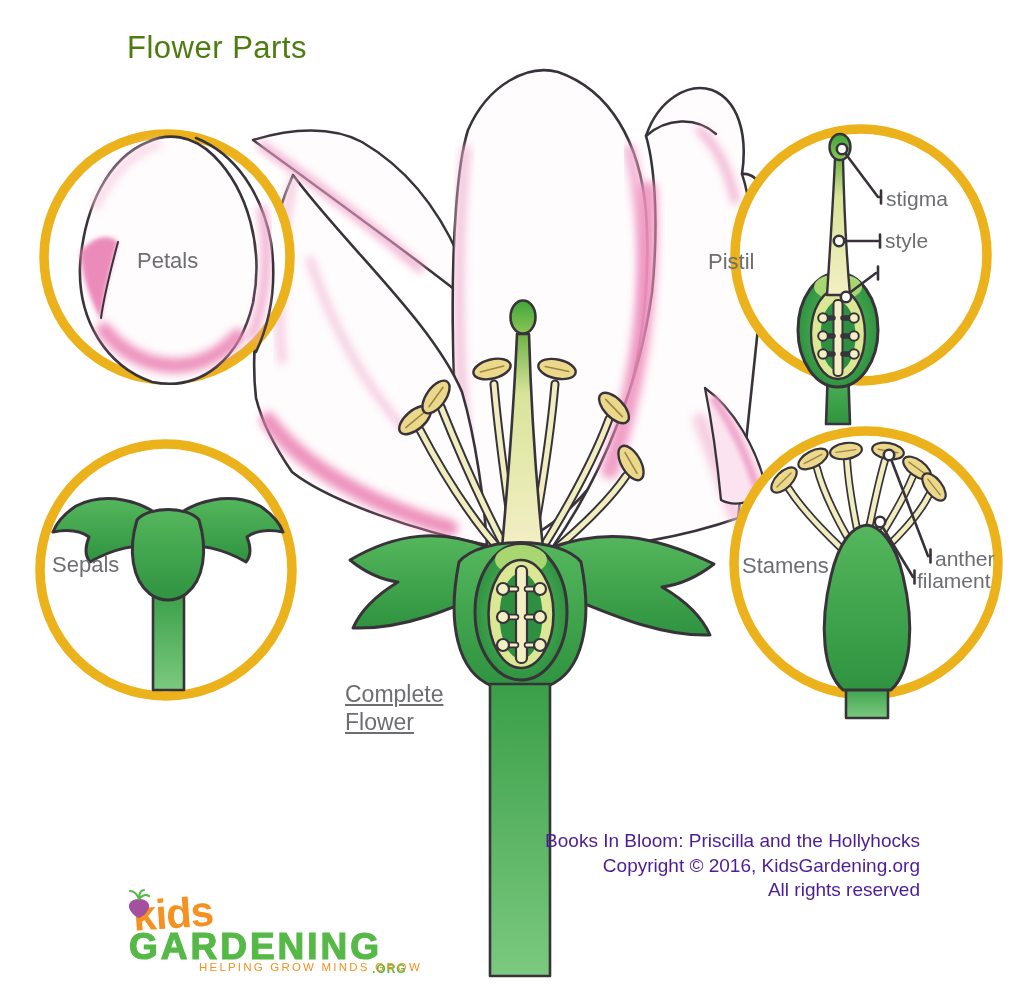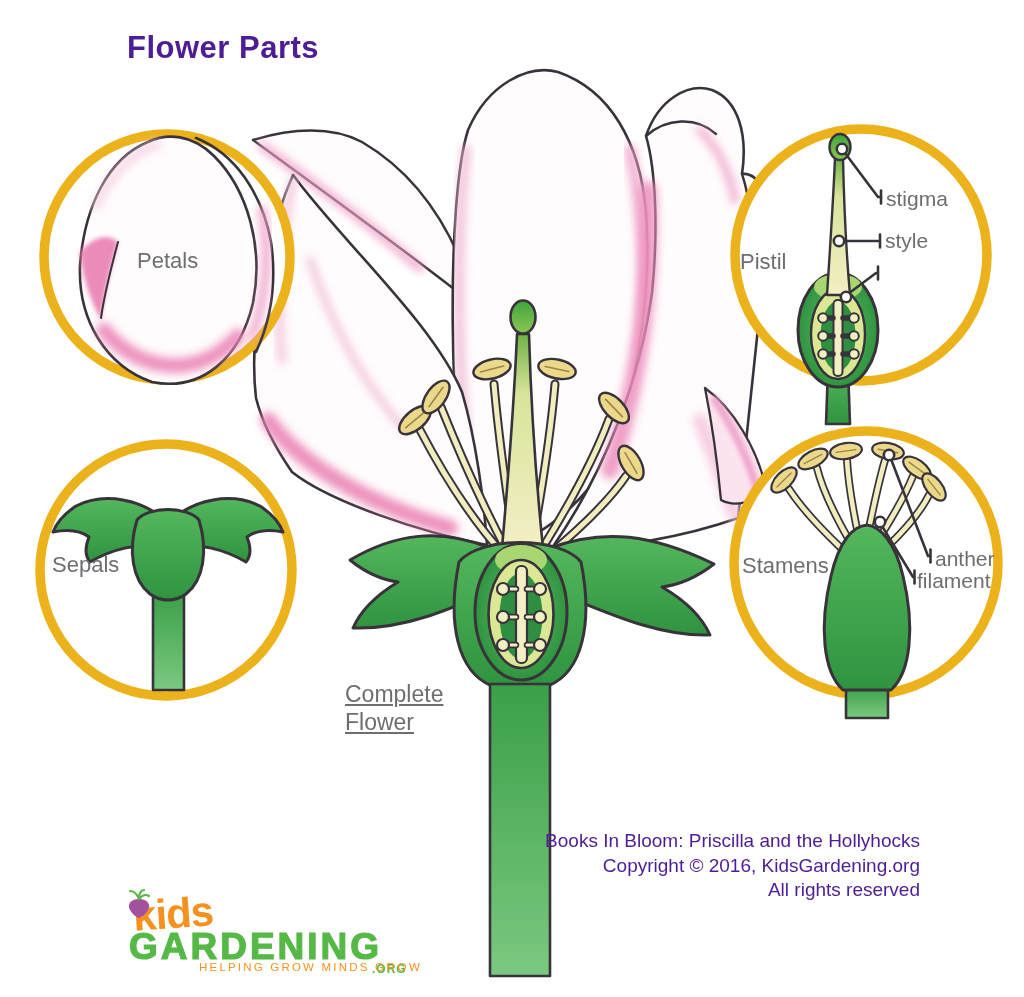--- a/index.html
+++ b/index.html
@@ -1,25 +1,25 @@
 <!DOCTYPE html>
 <html><head>
 <meta charset="utf-8">
 <style>
   html,body{margin:0;padding:0;background:#ffffff;}
   .canvas{position:relative;width:1024px;height:997px;background:#fff;overflow:hidden;
           font-family:"Liberation Sans",sans-serif;}
   .canvas svg{position:absolute;left:0;top:0;}
-  .page-title{position:absolute;left:127px;top:30px;margin:0;font-size:31px;font-weight:bold;
-              letter-spacing:.5px;color:#4c1d95;}
+  .page-title{position:absolute;left:127px;top:30px;margin:0;font-size:31px;font-weight:normal;
+              letter-spacing:.5px;color:#4d7c0f;}
   .lbl{position:absolute;color:#6d6e71;font-size:22px;line-height:26px;white-space:pre-line;}
   .lbl.small{font-size:21px;}
   .petals-lbl{left:137px;top:248px;}
   .sepals-lbl{left:52px;top:552px;}
-  .pistil-lbl{left:740px;top:249px;text-align:right;}
+  .pistil-lbl{left:708px;top:249px;text-align:right;}
   .stamens-lbl{left:742px;top:553px;}
   .stigma-lbl{left:886px;top:186px;}
   .style-lbl{left:885px;top:228px;}
   .ovary-lbl{left:881px;top:261px;}
   .anther-lbl{left:935px;top:546px;}
   .filament-lbl{left:917px;top:568px;}
   .center-lbl{left:345px;top:680px;font-size:23px;line-height:28px;text-decoration:underline;}
   .credits{position:absolute;left:470px;top:829px;width:450px;text-align:right;
            color:#4c1d95;font-size:19px;line-height:24.5px;}
   .logo{position:absolute;left:125px;top:888px;width:320px;height:100px;}

